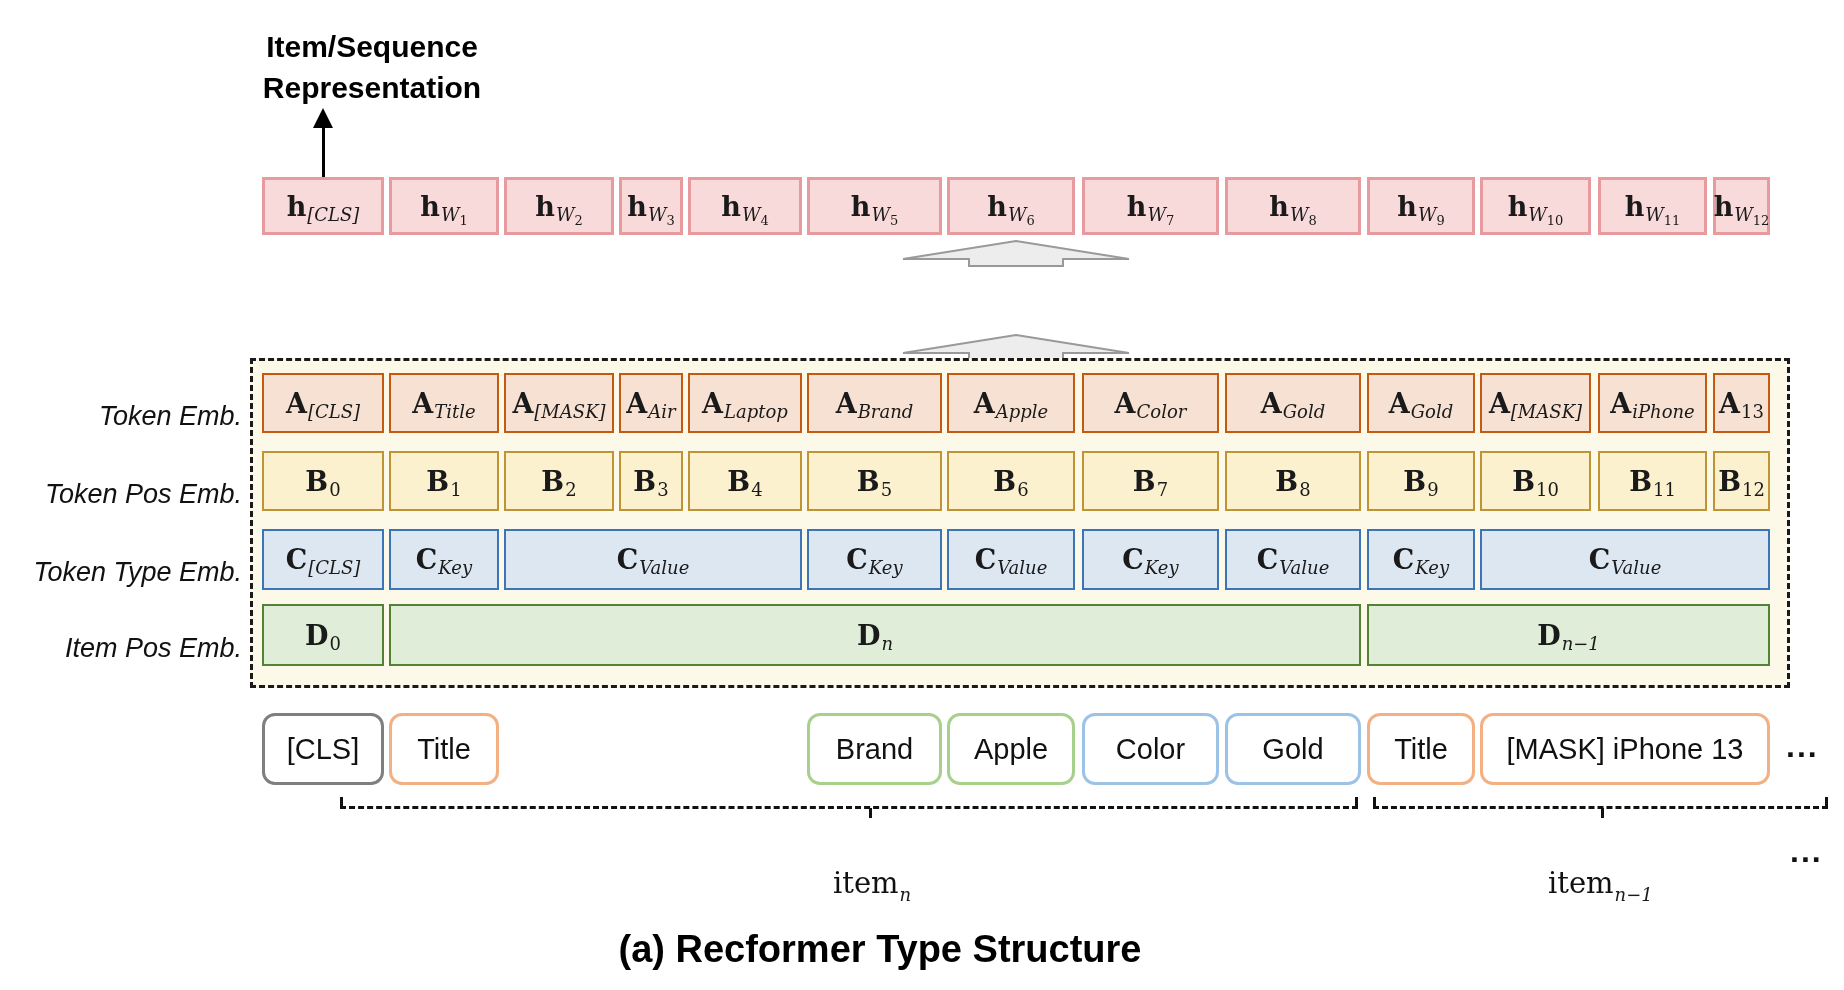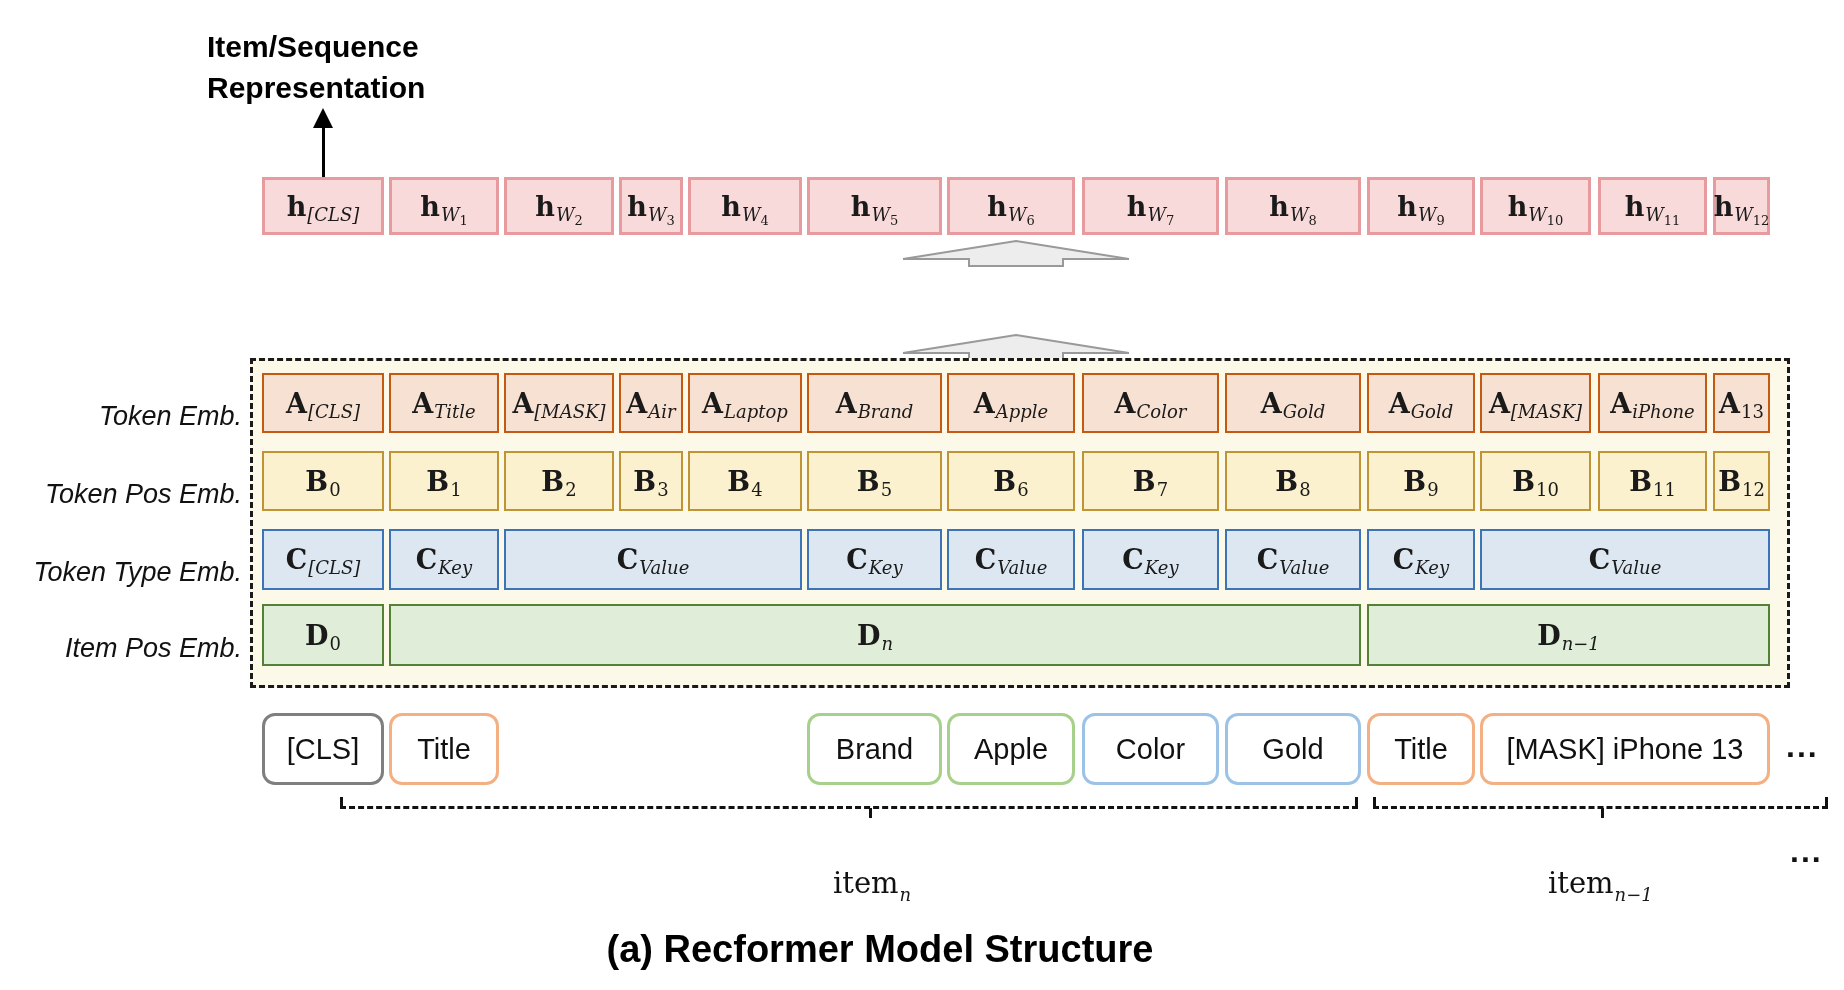--- a/index.html
+++ b/index.html
@@ -44,21 +44,21 @@
 
   
   .panel{position:absolute;left:250px;top:358px;width:1540px;height:330px;box-sizing:border-box;
          background:#FCF9E9;border:3px dashed #1a1a1a;}
 
   .rowlabel{position:absolute;left:20px;width:222px;text-align:right;font-style:italic;
             font-size:27px;color:#111;margin-top:12px;}
 
   
   .toplabel{position:absolute;left:207px;top:26px;width:330px;font-weight:bold;font-size:30px;
-            line-height:1.38;color:#000;}
+            line-height:1.38;color:#000;text-align:center;}
   .uparrow-line{position:absolute;left:322px;top:126px;width:3px;height:52px;background:#000;}
   .uparrow-head{position:absolute;left:313px;top:108px;width:0;height:0;
                 border-left:10px solid transparent;border-right:10px solid transparent;
                 border-bottom:20px solid #000;}
 
   
   .blockarrow{position:absolute;left:901px;width:230px;height:27px;}
 
   
   .brace{position:absolute;height:0;border-bottom:3px dashed #111;}
@@ -331,15 +331,15 @@
   <div class="brace" style="left:340px;top:806px;width:1018px;">
     <div class="brace-tick" style="left:52%;"></div>
   </div>
   <div class="brace" style="left:1373px;top:806px;width:455px;">
     <div class="brace-tick" style="left:50%;"></div>
   </div>
   <div class="itemlabel" style="left:833px;top:838px;"><span class="ibase">item</span><span class="sub">n</span></div>
   <div class="itemlabel" style="left:1548px;top:838px;"><span class="ibase">item</span><span class="sub">n−1</span></div>
   <div class="ellipsis" style="left:1790px;top:833px;">...</div>
 
-  <div class="caption">(a) Recformer Model Structure</div>
+  <div class="caption">(a) Recformer Type Structure</div>
 
 </div>
 
 </body></html>

